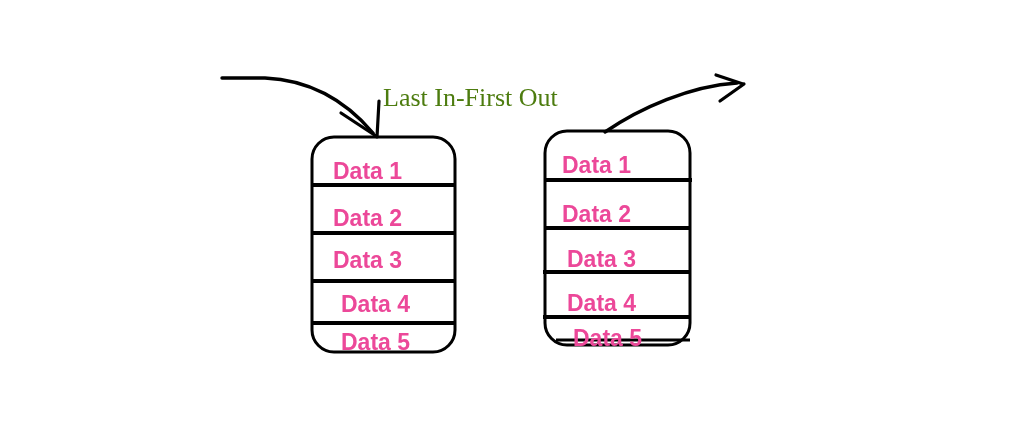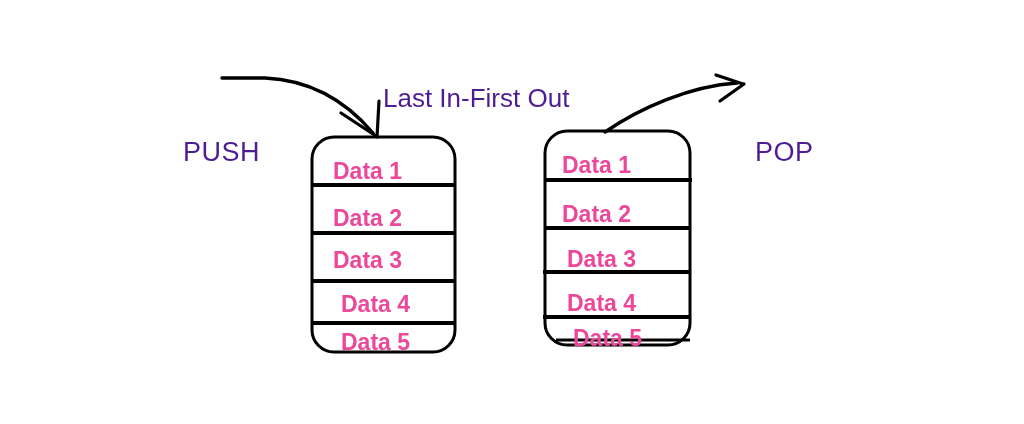--- a/index.html
+++ b/index.html
@@ -17,23 +17,23 @@
   }
   #diagram-svg {
     position: absolute;
     left: 0;
     top: 0;
     width: 1024px;
     height: 424px;
   }
   .lbl {
     position: absolute;
-    color: #4c1d95;
+    color: #4d7c0f;
     white-space: nowrap;
-    font-family: Liberation Sans, sans-serif;
+    font-family: Liberation Serif, serif;
   }
   .lbl-op {
     font-size: 27px;
     letter-spacing: 0.5px;
   }
   .lbl-title {
     font-size: 26px;
   }
   .lbl-caption {
     font-size: 27px;
@@ -77,26 +77,24 @@
       <path d="M 379 101 L 377 137" fill="none" stroke="#000000" stroke-width="3.2" stroke-linecap="round"></path>
     </g>
 
     <g>
       <path d="M 605 132 C 640 108 690 86 737 83" fill="none" stroke="#000000" stroke-width="3.4" stroke-linecap="round"></path>
       <path d="M 716 75 L 743 84" fill="none" stroke="#000000" stroke-width="3.2" stroke-linecap="round"></path>
       <path d="M 720 101 L 744 84" fill="none" stroke="#000000" stroke-width="3.2" stroke-linecap="round"></path>
     </g>
   </svg>
 
-  <div class="lbl lbl-op" style="left:183px; top:137px;">PUSH</div>
 
   <div class="lbl lbl-title" style="left:383px; top:83px;">Last In-First Out</div>
 
 
-  <div class="lbl lbl-op" style="left:755px; top:137px;">POP</div>
 
 
   <div class="cell-text" style="left:333px; top:158px;">Data 1</div>
   <div class="cell-text" style="left:333px; top:205px;">Data 2</div>
   <div class="cell-text" style="left:333px; top:247px;">Data 3</div>
   <div class="cell-text" style="left:341px; top:291px;">Data 4</div>
   <div class="cell-text" style="left:341px; top:329px;">Data 5</div>
 
   <div class="cell-text" style="left:562px; top:152px;">Data 1</div>
   <div class="cell-text" style="left:562px; top:201px;">Data 2</div>

